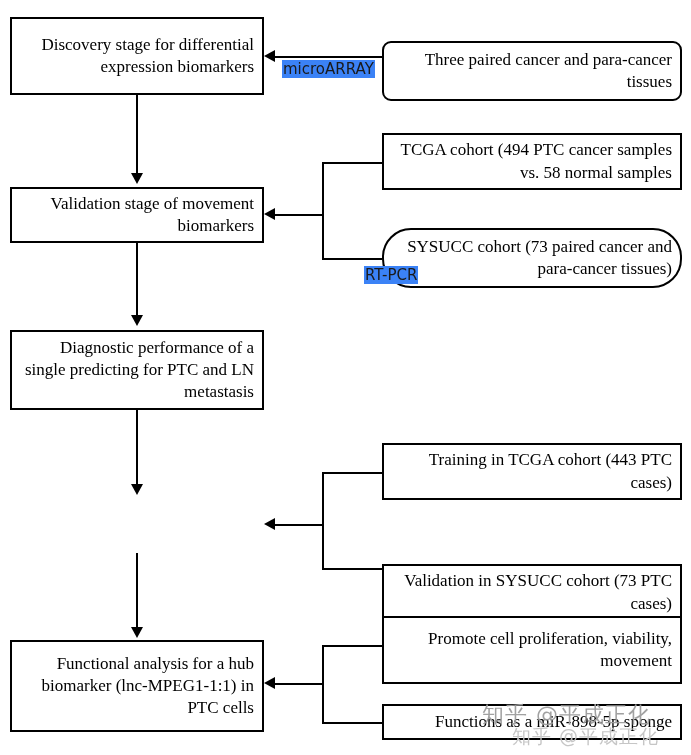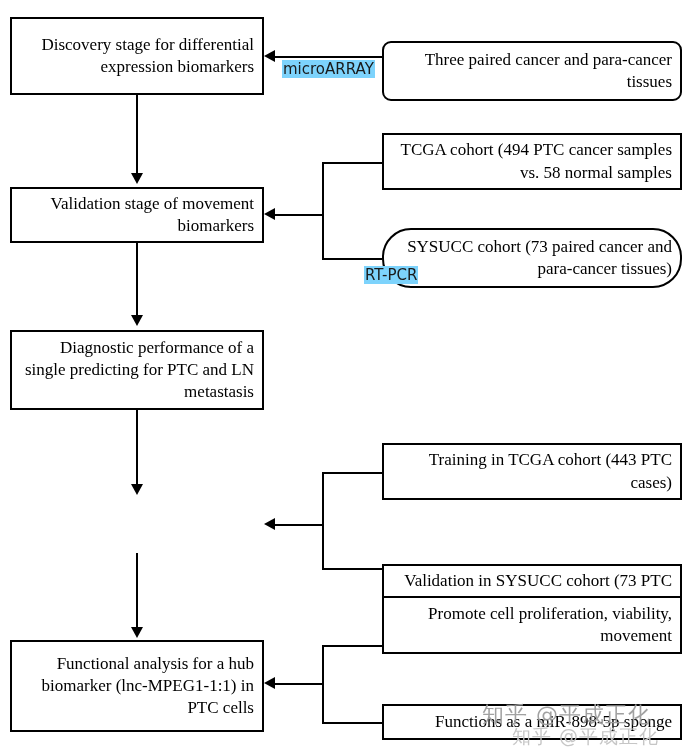--- a/index.html
+++ b/index.html
@@ -71,21 +71,21 @@
     border-right: 11px solid #000000;
     z-index: 2;
   }
 
   
   .edge-label {
     position: absolute;
     font-family: "DejaVu Sans", "Liberation Sans", sans-serif;
     font-size: 15px;
     color: #1a1a1a;
-    background: #7dd3fc;
+    background: #3b82f6;
     white-space: nowrap;
     z-index: 4;
     padding: 0 1px;
   }
 
   
   .watermark {
     position: absolute;
     z-index: 5;
     color: #b9b9b9;
@@ -173,21 +173,21 @@
   <div class="hline" style="left:275px; top:524px; width:49px;"></div>
   <div class="arrow-left" style="left:264px; top:518px;"></div>
 
   <div class="vline" style="left:136px; top:553px; height:74px;"></div>
   <div class="arrow-down" style="left:131px; top:627px;"></div>
 
   <div class="node main-node" style="top:640px; height:92px;">
     <span class="txt">Functional analysis for a hub biomarker (lnc-MPEG1-1:1) in PTC cells</span>
   </div>
 
-  <div class="node side-node" style="top:596px; height:58px;padding-left:24px;">
+  <div class="node side-node" style="top:616px; height:68px;padding-left:24px;">
     <span class="txt">Promote cell proliferation, viability, movement</span>
   </div>
 
   <div class="node side-node" style="top:704px; height:36px;">
     <span class="txt">Functions as a miR-898-5p sponge</span>
   </div>
 
   <div class="hline" style="left:322px; top:645px; width:60px;"></div>
   <div class="hline" style="left:322px; top:722px; width:60px;"></div>
   <div class="vline" style="left:322px; top:645px; height:79px;"></div>

